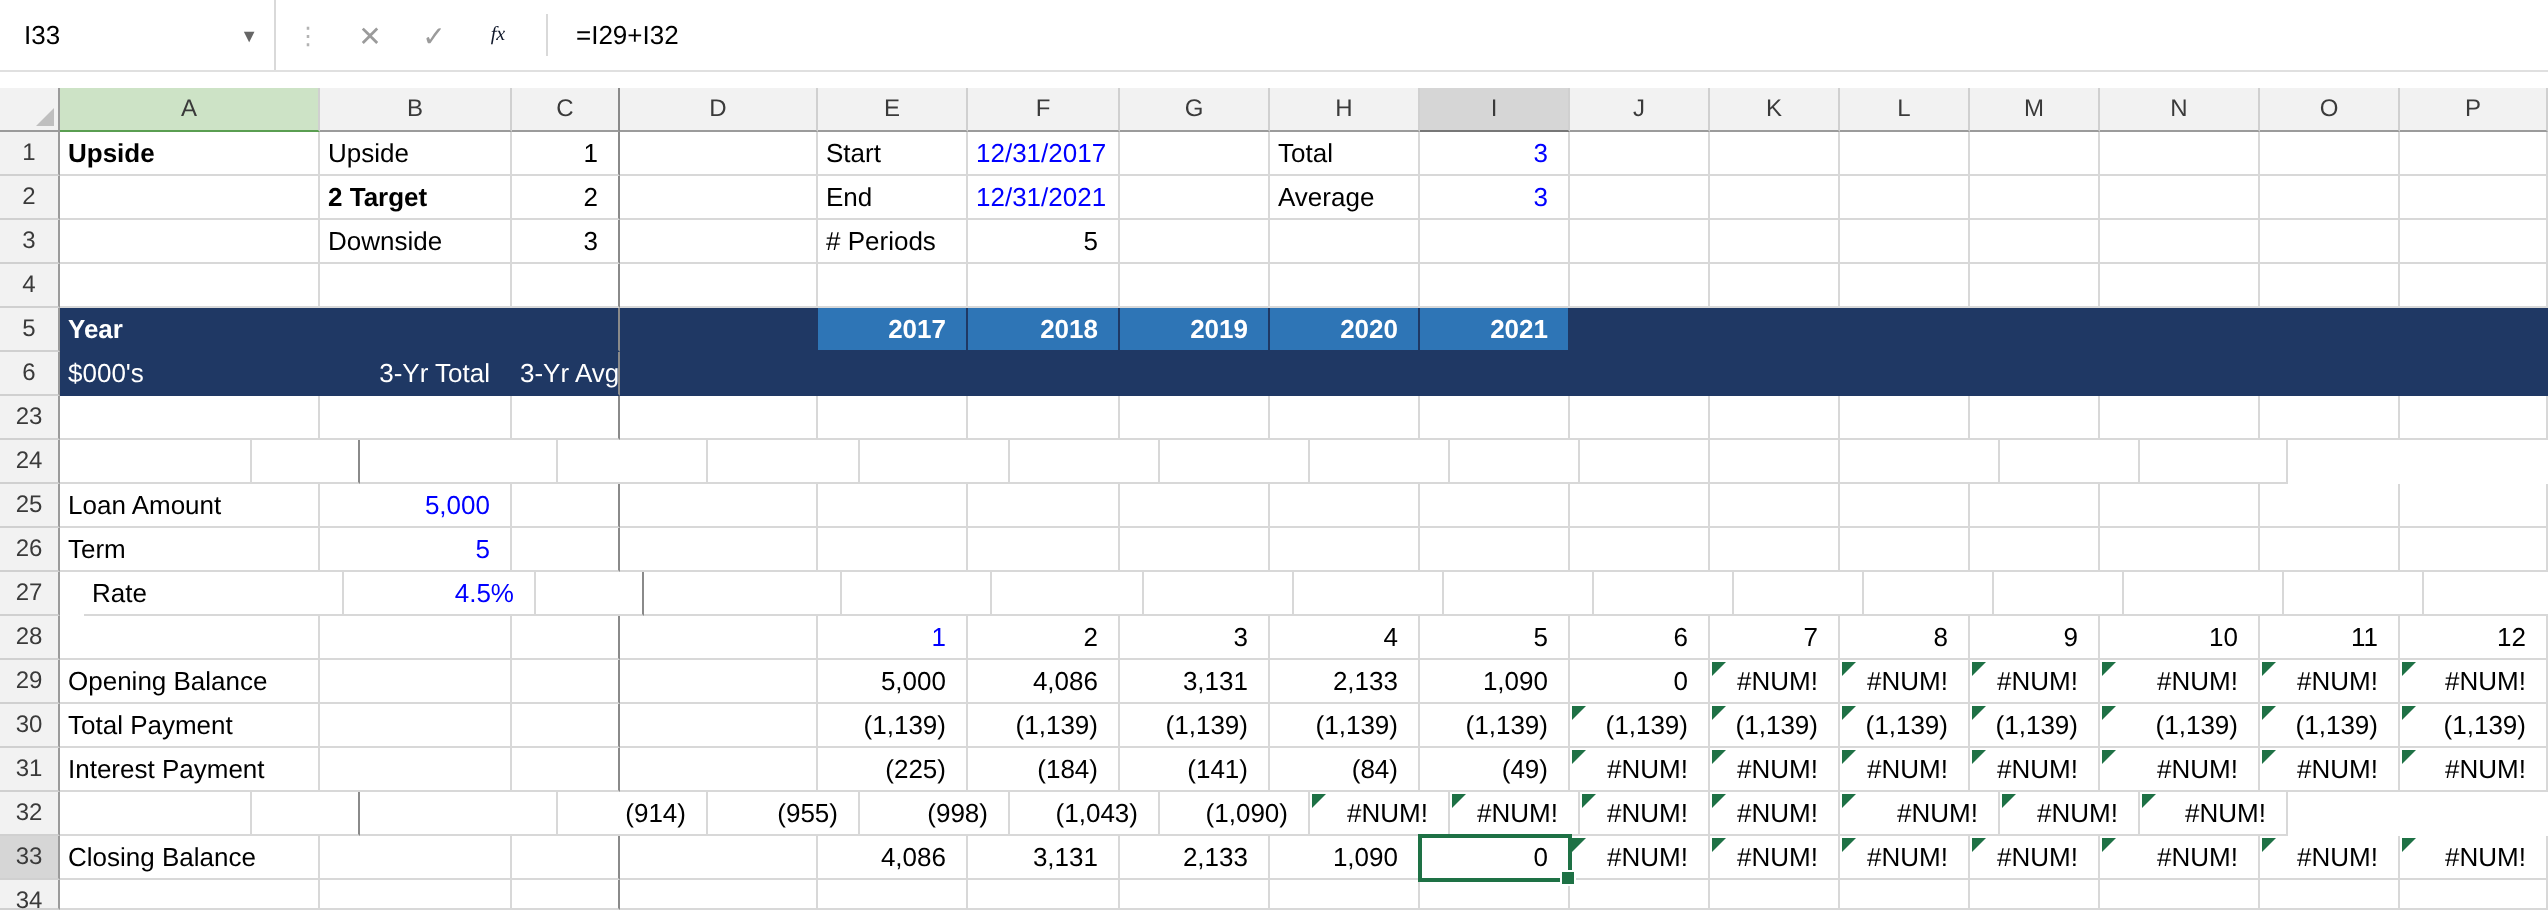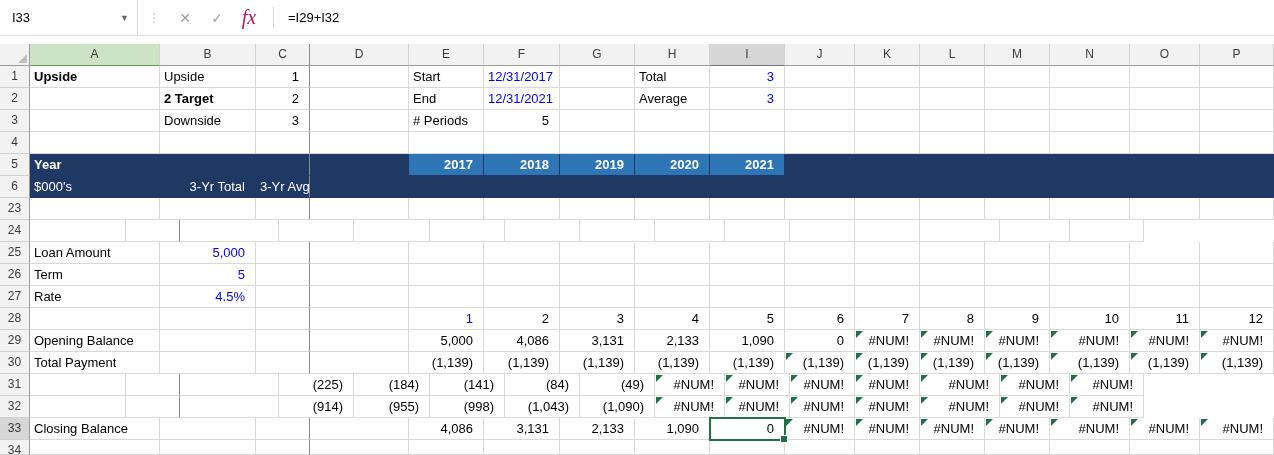--- a/index.html
+++ b/index.html
@@ -9,21 +9,21 @@
   html,body{width:1274px;height:455px;overflow:hidden}
   body{font-family:"Liberation Sans",sans-serif;background:#fff;font-size:13px;color:#000}
 
   
   .formula-bar{display:flex;align-items:stretch;height:36px;border-bottom:1px solid #e0e0e0;background:#fff}
   .name-box{width:138px;display:flex;align-items:center;justify-content:space-between;
             padding:0 8px 0 12px;border-right:1px solid #d9d9d9;cursor:pointer}
   .nb-arrow{color:#666;font-size:9px}
   .fb-sep{display:flex;align-items:center;color:#b3b3b3;padding:0 10px;font-size:12px;letter-spacing:-1px}
   .fb-btn{background:none;border:none;color:#9b9b9b;font-size:14px;width:32px;cursor:default;font-family:"Liberation Sans",sans-serif}
-  .fb-btn.fx{font-family:"Liberation Serif",serif;font-style:italic;color:#be185d;font-size:20px}
+  .fb-btn.fx{font-family:"Liberation Serif",serif;font-style:italic;color:#0f172a;font-size:10px}
   .fb-divider{width:1px;background:#d9d9d9;margin:7px 8px}
   .formula-text{flex:1;display:flex;align-items:center;padding-left:6px}
   .gap{height:8px;background:#fff}
 
   
   .grid-row{display:flex;height:22px}
   .grid-row.partial{height:15px;overflow:hidden}
   .corner{width:30px;flex:none;background:#f2f2f2;border-right:1px solid #9b9b9b;border-bottom:1px solid #9b9b9b;position:relative}
   .corner::after{content:'';position:absolute;right:2px;bottom:2px;width:9px;height:9px;background:#bfbfbf;
                  clip-path:polygon(100% 0,100% 100%,0 100%)}
@@ -269,21 +269,21 @@
       <div class="cell" style="width: 70px;"></div>
       <div class="cell" style="width: 65px;"></div>
       <div class="cell" style="width: 65px;"></div>
       <div class="cell" style="width: 65px;"></div>
       <div class="cell" style="width: 80px;"></div>
       <div class="cell" style="width: 70px;"></div>
       <div class="cell" style="width: 74px;"></div>
     </div>
     <div class="grid-row">
       <div class="row-header">27</div>
-      <div class="cell" style="width: 130px;">Rate</div>
+      <div class="cell" style="width: 130px; margin-left: 12px;">Rate</div>
       <div class="cell r blu" style="width: 96px;">4.5%</div>
       <div class="cell freeze" style="width: 54px;"></div>
       <div class="cell" style="width: 99px;"></div>
       <div class="cell" style="width: 75px;"></div>
       <div class="cell" style="width: 76px;"></div>
       <div class="cell" style="width: 75px;"></div>
       <div class="cell" style="width: 75px;"></div>
       <div class="cell" style="width: 75px;"></div>
       <div class="cell" style="width: 70px;"></div>
       <div class="cell" style="width: 65px;"></div>
@@ -345,20 +345,21 @@
       <div class="cell r flag" style="width: 70px;">(1,139)</div>
       <div class="cell r flag" style="width: 65px;">(1,139)</div>
       <div class="cell r flag" style="width: 65px;">(1,139)</div>
       <div class="cell r flag" style="width: 65px;">(1,139)</div>
       <div class="cell r flag" style="width: 80px;">(1,139)</div>
       <div class="cell r flag" style="width: 70px;">(1,139)</div>
       <div class="cell r flag" style="width: 74px;">(1,139)</div>
     </div>
     <div class="grid-row">
       <div class="row-header">31</div>
+      <div class="cell" style="width: 130px;">Interest Payment</div>
       <div class="cell" style="width: 96px;"></div>
       <div class="cell freeze" style="width: 54px;"></div>
       <div class="cell" style="width: 99px;"></div>
       <div class="cell r" style="width: 75px;">(225)</div>
       <div class="cell r" style="width: 76px;">(184)</div>
       <div class="cell r" style="width: 75px;">(141)</div>
       <div class="cell r" style="width: 75px;">(84)</div>
       <div class="cell r" style="width: 75px;">(49)</div>
       <div class="cell r flag" style="width: 70px;">#NUM!</div>
       <div class="cell r flag" style="width: 65px;">#NUM!</div>

